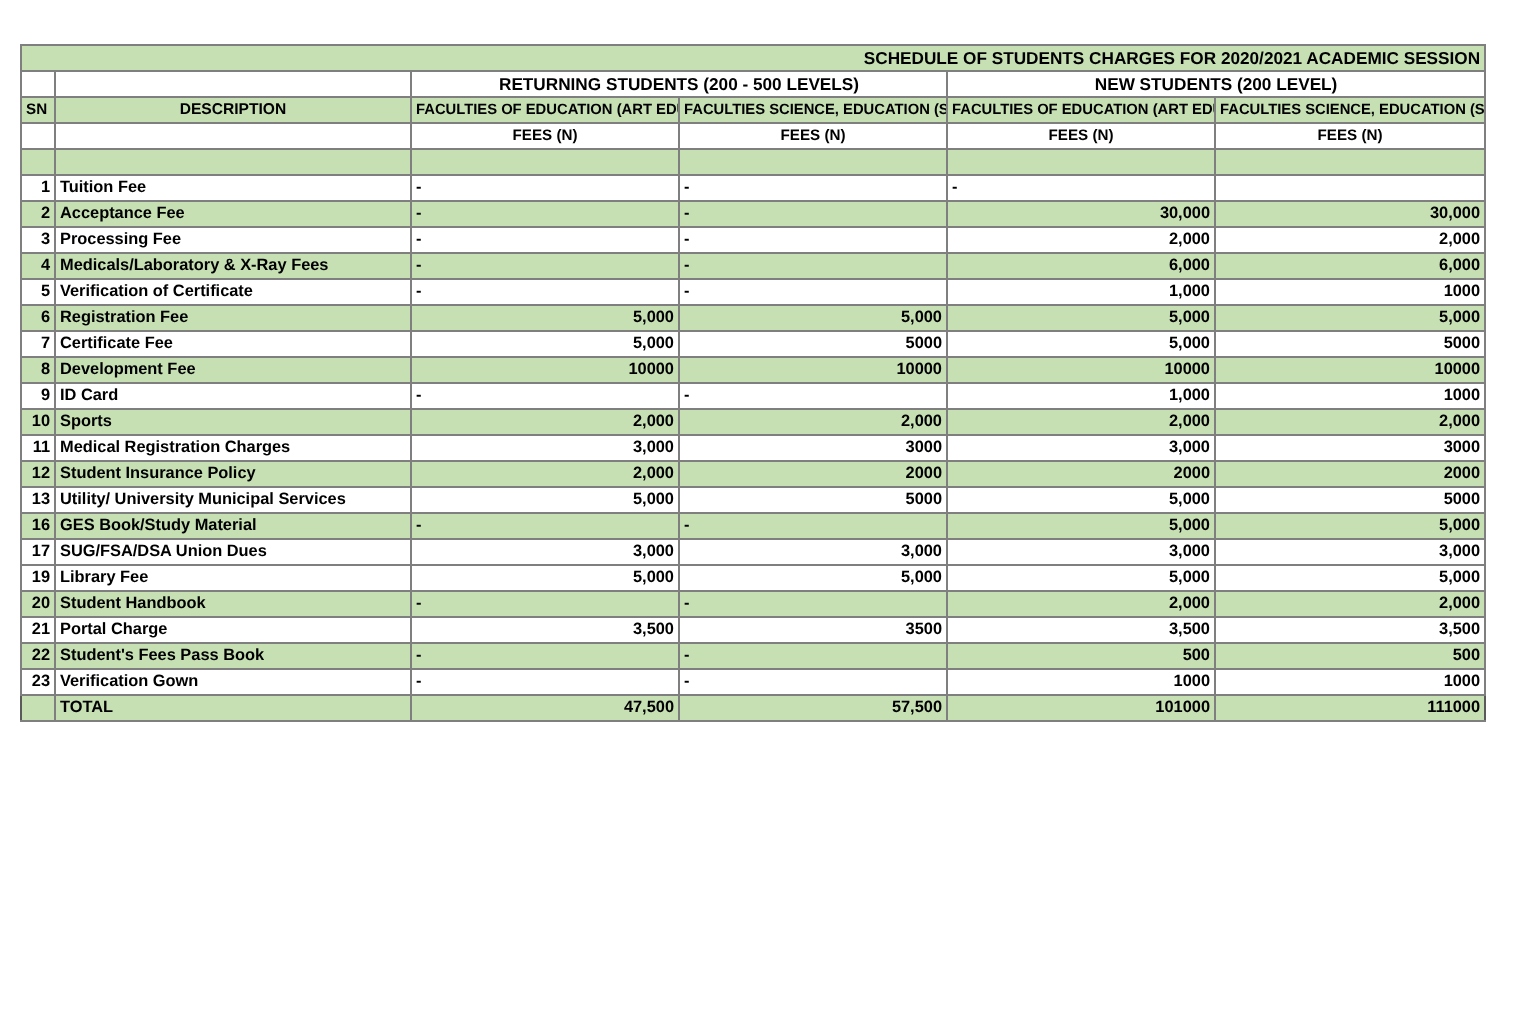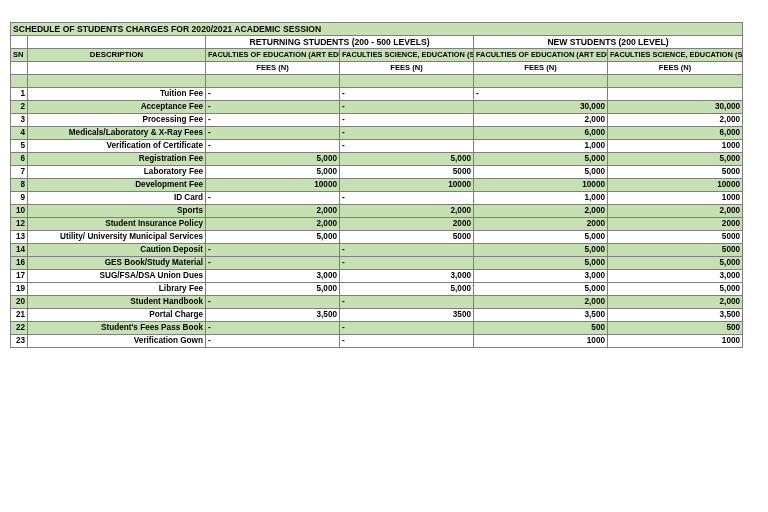--- a/index.html
+++ b/index.html
@@ -30,21 +30,21 @@
     height: 13px;
     overflow: hidden;
     white-space: nowrap;
   }
   
   .fill  { background: #c6e0b4; }
   .plain { background: #ffffff; }
 
   
   .title-cell {
-    text-align: left;
+    text-align: right;
     font-weight: bold;
     font-size: 8.6px;
     height: 16px;
     border: 1.2px solid #5a5a5a;
   }
   
   .grp {
     text-align: center;
     font-weight: bold;
     font-size: 8.6px;
@@ -76,21 +76,21 @@
     text-align: center;
     font-weight: bold;
     font-size: 7.6px;
     height: 12px;
     margin-top: 20px;
   }
   .spacer td { height: 7px; }
 
   
   .sn   { text-align: right; font-weight: bold; font-size: 8.2px; padding-right: 2px; }
-  .desc { text-align: right;  font-weight: bold; font-size: 8.2px; padding-left: 2px; }
+  .desc { text-align: left;  font-weight: bold; font-size: 8.2px; padding-left: 2px; }
   .num  { text-align: right; font-weight: bold; font-size: 8.2px; padding-right: 3px; }
   .dash { text-align: left;  font-weight: bold; font-size: 8.2px; padding-left: 2px; }
 
   .total-row td { border-top: 1.2px solid #5a5a5a; border-bottom: 1.6px solid #3f3f3f; }
   .total-row td.sn { border-left: 1.2px solid #5a5a5a; }
   .total-row td.lastc { border-right: 1.2px solid #5a5a5a; }
 
   .outer-l { border-left: 1.2px solid #5a5a5a; }
   .outer-r { border-right: 1.2px solid #5a5a5a; }
   .outer-t { border-top: 1.2px solid #5a5a5a; }
@@ -185,21 +185,21 @@
         <tr>
           <td class="sn fill outer-l">6</td>
           <td class="desc fill">Registration Fee</td>
           <td class="num fill">5,000</td>
           <td class="num fill">5,000</td>
           <td class="num fill">5,000</td>
           <td class="num fill outer-r">5,000</td>
         </tr>
         <tr>
           <td class="sn plain outer-l">7</td>
-          <td class="desc plain">Laboratory Fee</td>
+          <td class="desc plain">Certificate Fee</td>
           <td class="num plain">5,000</td>
           <td class="num plain">5000</td>
           <td class="num plain">5,000</td>
           <td class="num plain outer-r">5000</td>
         </tr>
         <tr>
           <td class="sn fill outer-l">8</td>
           <td class="desc fill">Development Fee</td>
           <td class="num fill">10000</td>
           <td class="num fill">10000</td>
@@ -216,42 +216,42 @@
         </tr>
         <tr>
           <td class="sn fill outer-l">10</td>
           <td class="desc fill">Sports</td>
           <td class="num fill">2,000</td>
           <td class="num fill">2,000</td>
           <td class="num fill">2,000</td>
           <td class="num fill outer-r">2,000</td>
         </tr>
         <tr>
+          <td class="sn plain outer-l">11</td>
+          <td class="desc plain">Medical Registration Charges</td>
+          <td class="num plain">3,000</td>
+          <td class="num plain">3000</td>
+          <td class="num plain">3,000</td>
+          <td class="num plain outer-r">3000</td>
+        </tr>
+        <tr>
           <td class="sn fill outer-l">12</td>
           <td class="desc fill">Student Insurance Policy</td>
           <td class="num fill">2,000</td>
           <td class="num fill">2000</td>
           <td class="num fill">2000</td>
           <td class="num fill outer-r">2000</td>
         </tr>
         <tr>
           <td class="sn plain outer-l">13</td>
           <td class="desc plain">Utility/ University Municipal Services</td>
           <td class="num plain">5,000</td>
           <td class="num plain">5000</td>
           <td class="num plain">5,000</td>
           <td class="num plain outer-r">5000</td>
-        </tr>
-        <tr>
-          <td class="sn fill outer-l">14</td>
-          <td class="desc fill">Caution Deposit</td>
-          <td class="dash fill">-</td>
-          <td class="dash fill">-</td>
-          <td class="num fill">5,000</td>
-          <td class="num fill outer-r">5000</td>
         </tr>
         <tr>
           <td class="sn fill outer-l">16</td>
           <td class="desc fill">GES Book/Study Material</td>
           <td class="dash fill">-</td>
           <td class="dash fill">-</td>
           <td class="num fill">5,000</td>
           <td class="num fill outer-r">5,000</td>
         </tr>
         <tr>
@@ -295,15 +295,23 @@
           <td class="num fill outer-r">500</td>
         </tr>
         <tr>
           <td class="sn plain outer-l">23</td>
           <td class="desc plain">Verification Gown</td>
           <td class="dash plain">-</td>
           <td class="dash plain">-</td>
           <td class="num plain">1000</td>
           <td class="num plain outer-r">1000</td>
         </tr>
+        <tr class="total-row">
+          <td class="sn fill"></td>
+          <td class="desc fill">TOTAL</td>
+          <td class="num fill">47,500</td>
+          <td class="num fill">57,500</td>
+          <td class="num fill">101000</td>
+          <td class="num fill lastc">111000</td>
+        </tr>
       </tbody>
   </table>
 </div>
 
 </body></html>

